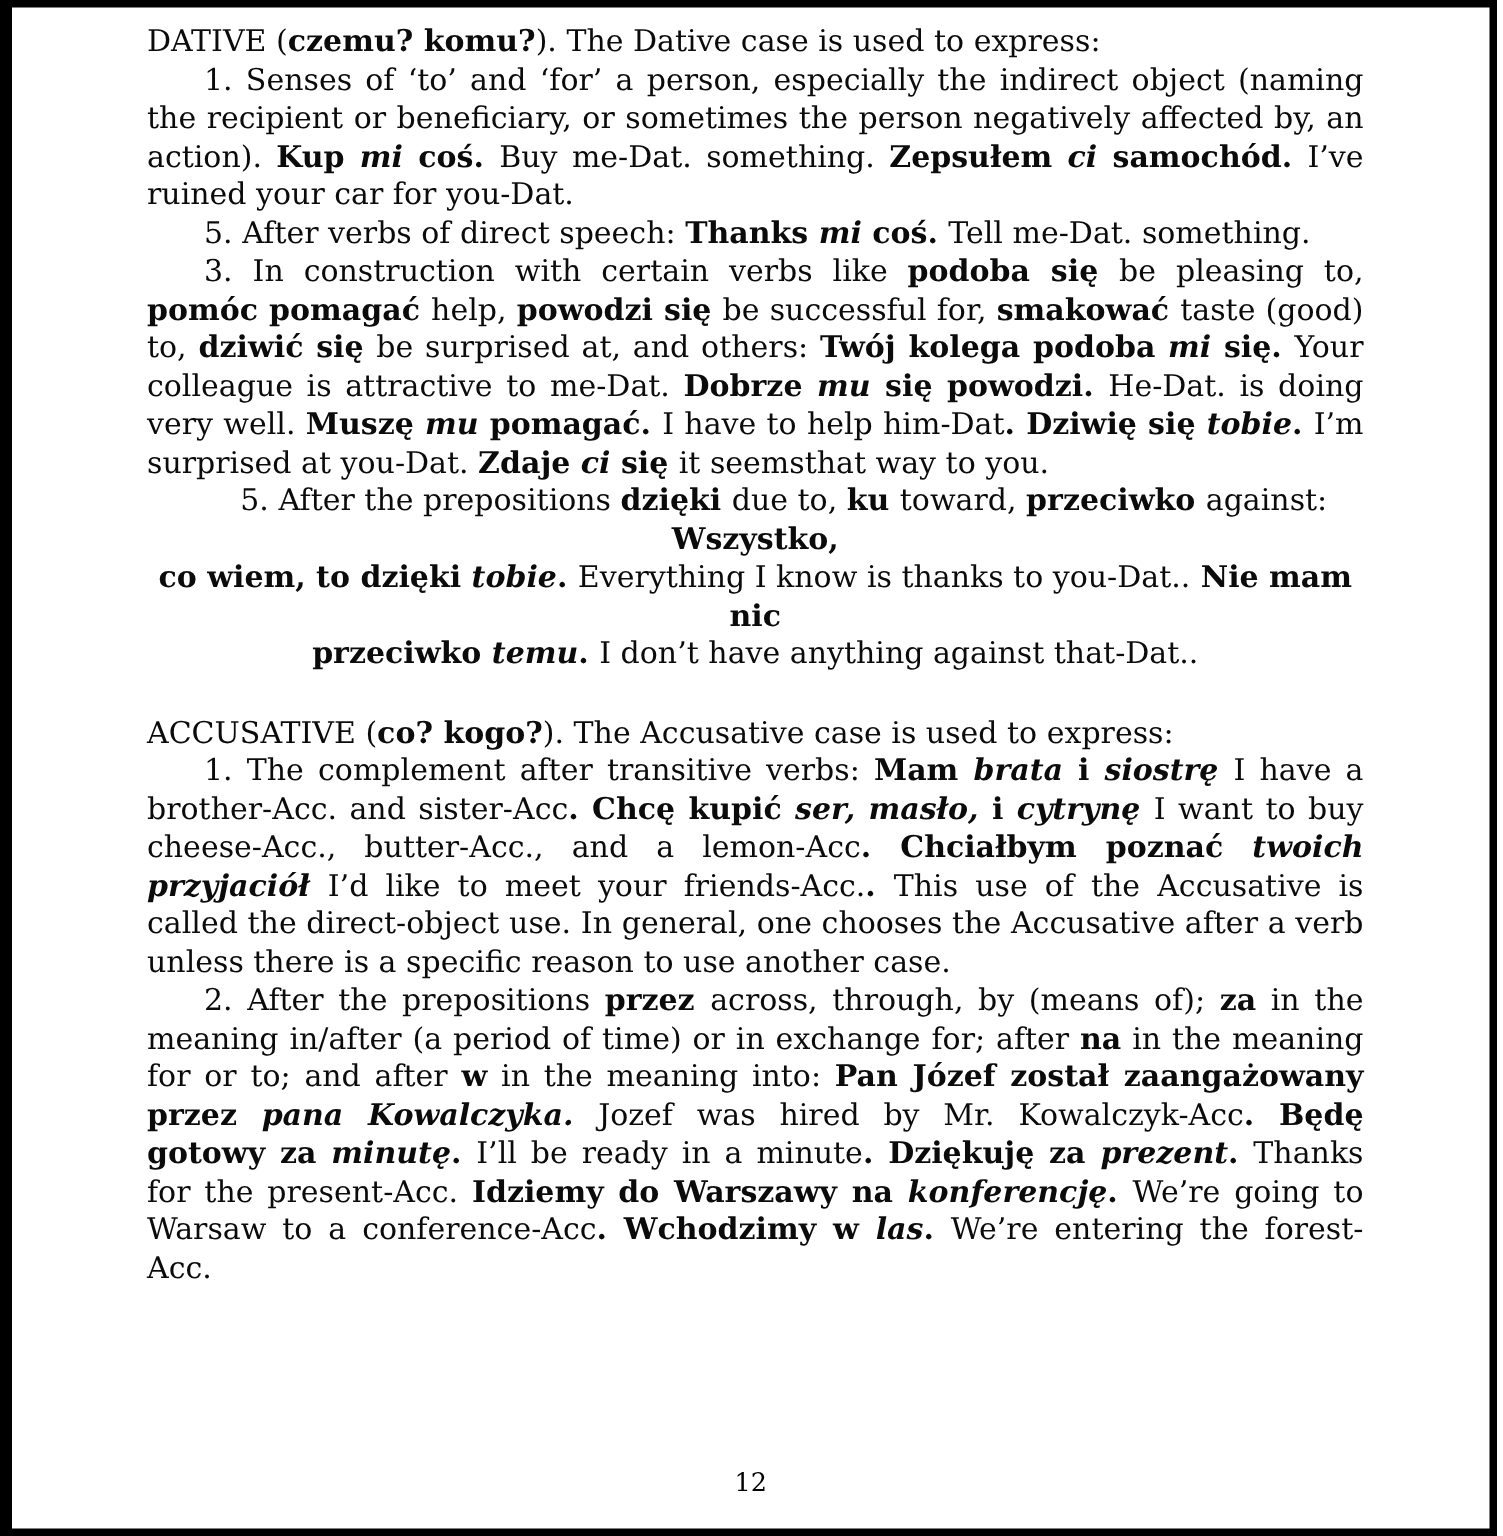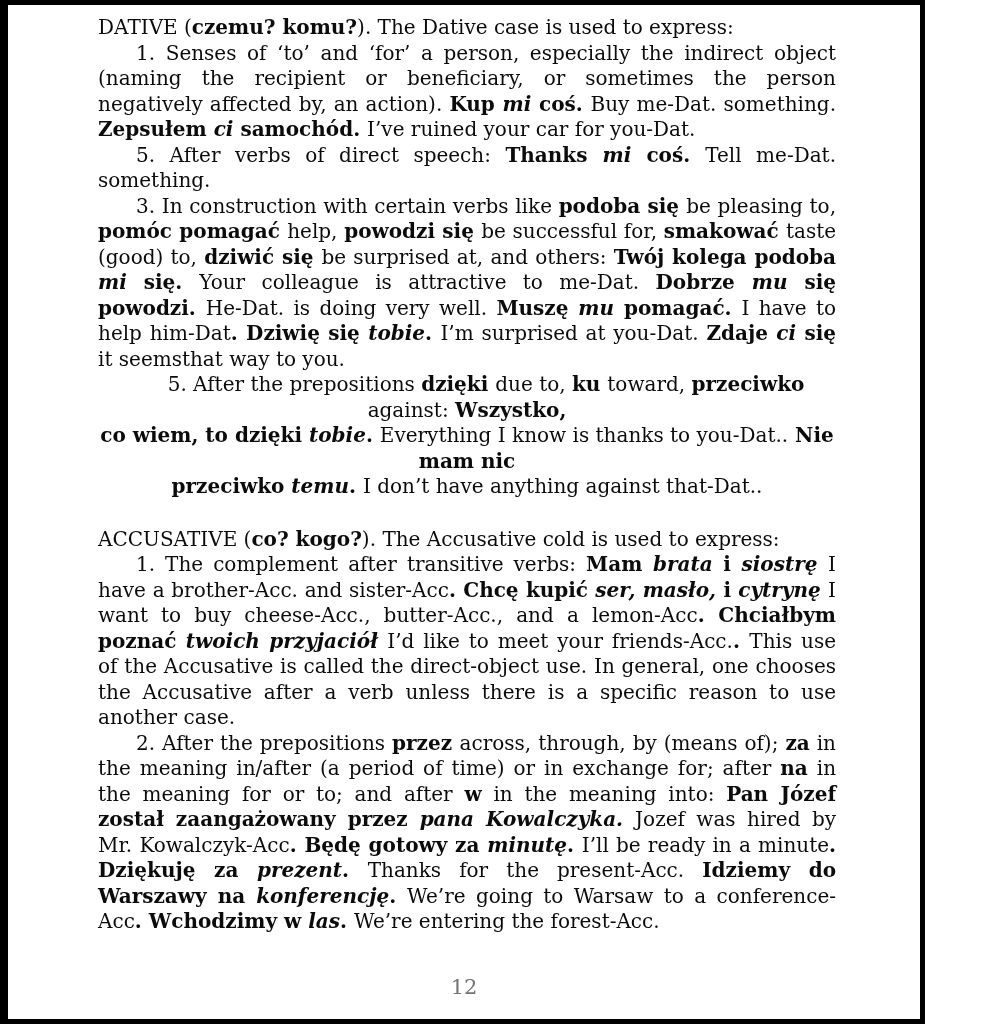--- a/index.html
+++ b/index.html
@@ -2,21 +2,21 @@
 <html><head>
 <meta charset="utf-8">
 <style>
   html, body {
     margin: 0;
     padding: 0;
     background: #ffffff;
   }
   .frame {
     position: relative;
-    width: 925px;
+    width: 998px;
     height: 1024px;
     box-sizing: border-box;
     background: #000000;
   }
   .page {
     position: absolute;
     left: 8px;
     top: 5px;
     right: 5px;
     bottom: 5px;
@@ -44,38 +44,38 @@
   .seg-n { font-weight: normal; font-style: normal; }
   .seg-b { font-weight: bold; font-style: normal; }
   .seg-i { font-weight: normal; }
   .seg-bi { font-weight: bold; font-style: italic; }
   .page-number {
     position: absolute;
     left: 0;
     right: 0;
     bottom: 20px;
     text-align: center;
-    font-size: 21px;
-    color: #737373;
+    font-size: 17px;
+    color: #000000;
   }
 </style>
 </head>
 <body>
 
 <div class="frame">
   <div class="page">
     <div class="content">
       <section class="section">
           <p class="para"><span class="seg-n">DATIVE (</span><span class="seg-b">czemu? komu?</span><span class="seg-n">). The Dative case is used to express:</span></p>
           <p class="para indent"><span class="seg-n">1. Senses of ‘to’ and ‘for’ a person, especially the indirect object (naming the recipient or beneficiary, or sometimes the person negatively affected by, an action). </span><span class="seg-b">Kup </span><span class="seg-bi">mi</span><span class="seg-b"> coś. </span><span class="seg-i">Buy me-Dat. something. </span><span class="seg-b">Zepsułem </span><span class="seg-bi">ci</span><span class="seg-b"> samochód. </span><span class="seg-i">I’ve ruined your car for you-Dat.</span></p>
           <p class="para indent"><span class="seg-n">5. After verbs of direct speech: </span><span class="seg-b">Thanks </span><span class="seg-bi">mi</span><span class="seg-b"> coś. </span><span class="seg-i">Tell me-Dat. something</span><span class="seg-n">.</span></p>
           <p class="para indent"><span class="seg-n">3. In construction with certain verbs like </span><span class="seg-b">podoba się </span><span class="seg-i">be pleasing to</span><span class="seg-n">, </span><span class="seg-b">pomóc pomagać </span><span class="seg-i">help</span><span class="seg-n">, </span><span class="seg-b">powodzi się </span><span class="seg-i">be successful for</span><span class="seg-n">, </span><span class="seg-b">smakować </span><span class="seg-i">taste (good) to</span><span class="seg-n">, </span><span class="seg-b">dziwić się </span><span class="seg-i">be surprised at,</span><span class="seg-n"> and others: </span><span class="seg-b">Twój kolega podoba </span><span class="seg-bi">mi</span><span class="seg-b"> się. </span><span class="seg-i">Your colleague is attractive to me-Dat. </span><span class="seg-b">Dobrze </span><span class="seg-bi">mu</span><span class="seg-b"> się powodzi. </span><span class="seg-i">He-Dat. is doing very well. </span><span class="seg-b">Muszę </span><span class="seg-bi">mu</span><span class="seg-b"> pomagać. </span><span class="seg-i">I have to help him-Dat</span><span class="seg-b">. </span><span class="seg-b">Dziwię się </span><span class="seg-bi">tobie</span><span class="seg-b">. </span><span class="seg-i">I’m surprised at you-Dat. </span><span class="seg-b">Zdaje </span><span class="seg-bi">ci</span><span class="seg-b"> się </span><span class="seg-i">it seemsthat way to you.</span></p>
           <p class="para indent left"><span class="seg-n">5. After the prepositions </span><span class="seg-b">dzięki </span><span class="seg-i">due to</span><span class="seg-n">, </span><span class="seg-b">ku </span><span class="seg-i">toward</span><span class="seg-n">, </span><span class="seg-b">przeciwko </span><span class="seg-i">against</span><span class="seg-n">: </span><span class="seg-b">Wszystko,</span><br><span class="seg-b">co wiem, to dzięki </span><span class="seg-bi">tobie</span><span class="seg-b">. </span><span class="seg-i">Everything I know is thanks to you-Dat..</span><span class="seg-b"> Nie mam nic</span><br><span class="seg-b">przeciwko </span><span class="seg-bi">temu</span><span class="seg-b">. </span><span class="seg-i">I don’t have anything against that-Dat..</span></p>
         </section>
       <section class="section">
-          <p class="para"><span class="seg-n">ACCUSATIVE (</span><span class="seg-b">co? kogo?</span><span class="seg-n">). The Accusative cold is used to express:</span></p>
+          <p class="para"><span class="seg-n">ACCUSATIVE (</span><span class="seg-b">co? kogo?</span><span class="seg-n">). The Accusative case is used to express:</span></p>
           <p class="para indent"><span class="seg-n">1. The complement after transitive verbs: </span><span class="seg-b">Mam </span><span class="seg-bi">brata</span><span class="seg-b"> i </span><span class="seg-bi">siostrę </span><span class="seg-i">I have a brother-Acc. and sister-Acc</span><span class="seg-b">. </span><span class="seg-b">Chcę kupić </span><span class="seg-bi">ser, masło,</span><span class="seg-b"> i </span><span class="seg-bi">cytrynę </span><span class="seg-i">I want to buy cheese-Acc., butter-Acc., and a lemon-Acc</span><span class="seg-b">. </span><span class="seg-b">Chciałbym poznać </span><span class="seg-bi">twoich przyjaciół </span><span class="seg-i">I’d like to meet your friends-Acc.</span><span class="seg-b">. </span><span class="seg-n">This use of the Accusative is called the direct-object use. In general, one chooses the Accusative after a verb unless there is a specific reason to use another case.</span></p>
           <p class="para indent"><span class="seg-n">2. After the prepositions </span><span class="seg-b">przez </span><span class="seg-i">across, through, by (means of)</span><span class="seg-n">; </span><span class="seg-b">za</span><span class="seg-n"> in the meaning </span><span class="seg-i">in/after (a period of time)</span><span class="seg-n"> or </span><span class="seg-i">in exchange for</span><span class="seg-n">; after </span><span class="seg-b">na</span><span class="seg-n"> in the meaning </span><span class="seg-i">for</span><span class="seg-n"> or </span><span class="seg-i">to</span><span class="seg-n">; and after </span><span class="seg-b">w</span><span class="seg-n"> in the meaning </span><span class="seg-i">into</span><span class="seg-n">: </span><span class="seg-b">Pan Józef został zaangażowany przez </span><span class="seg-bi">pana Kowalczyka. </span><span class="seg-i">Jozef was hired by Mr. Kowalczyk-Acc</span><span class="seg-b">. </span><span class="seg-b">Będę gotowy za </span><span class="seg-bi">minutę</span><span class="seg-b">. </span><span class="seg-i">I’ll be ready in a minute</span><span class="seg-b">. </span><span class="seg-b">Dziękuję za </span><span class="seg-bi">prezent</span><span class="seg-b">. </span><span class="seg-i">Thanks for the present-Acc. </span><span class="seg-b">Idziemy do Warszawy na </span><span class="seg-bi">konferencję</span><span class="seg-b">. </span><span class="seg-i">We’re going to Warsaw to a conference-Acc</span><span class="seg-b">. </span><span class="seg-b">Wchodzimy w </span><span class="seg-bi">las</span><span class="seg-b">. </span><span class="seg-i">We’re entering the forest-Acc.</span></p>
         </section>
     </div>
     <div class="page-number">12</div>
   </div>
 </div>
 
 </body></html>

